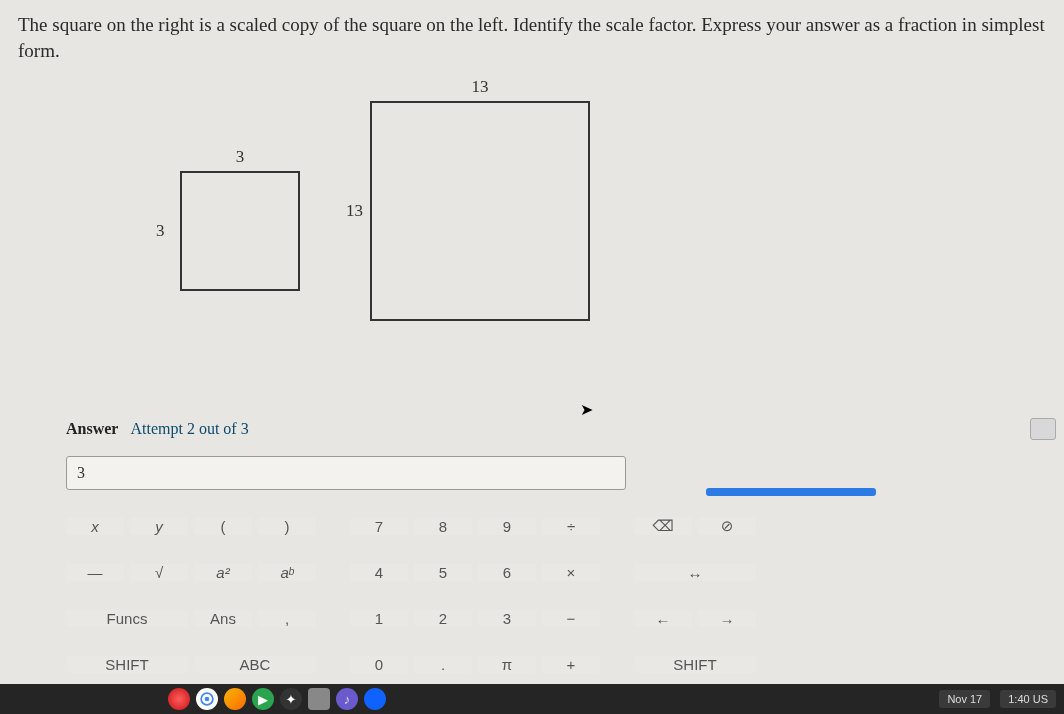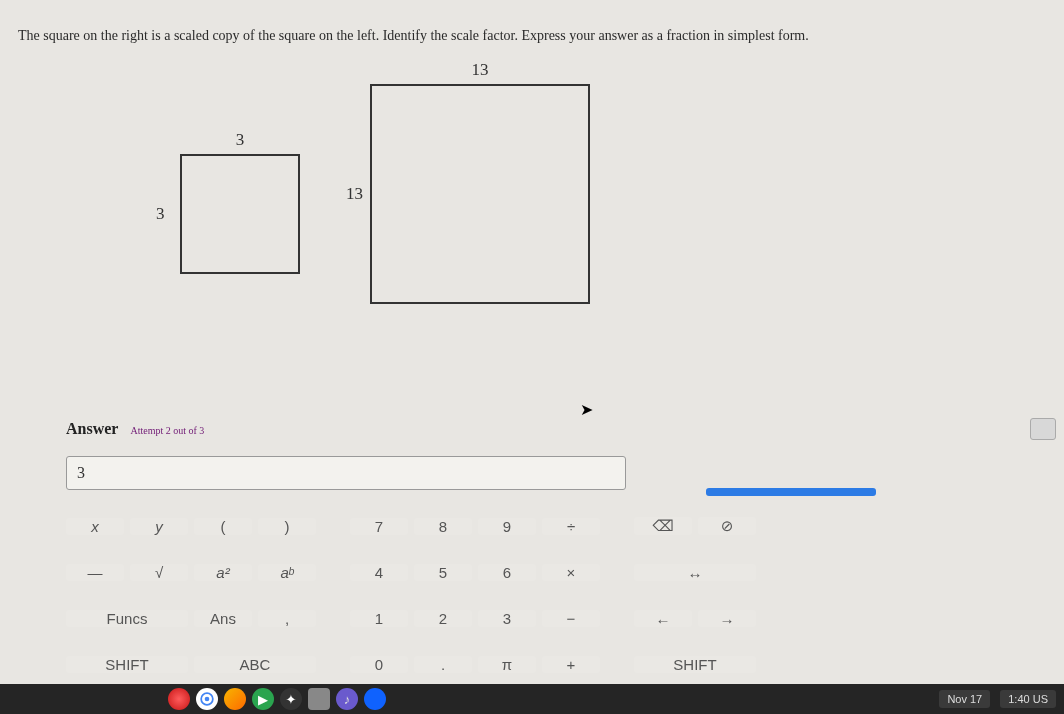--- a/index.html
+++ b/index.html
@@ -5,22 +5,22 @@
     * { margin: 0; padding: 0; box-sizing: border-box; }
     body {
       width: 1064px;
       height: 714px;
       background: #e8e6e2;
       font-family: Georgia, 'Times New Roman', serif;
       position: relative;
       overflow: hidden;
     }
     .question {
-      padding: 27px 18px 8px 18px;
-      font-size: 14px;
+      padding: 12px 18px 8px 18px;
+      font-size: 19px;
       color: #2a2a2a;
       line-height: 1.35;
       font-weight: 500;
     }
     .figures {
       display: flex;
       align-items: center;
       gap: 70px;
       padding: 30px 0 18px 180px;
     }
@@ -62,21 +62,21 @@
       position: absolute;
       left: 66px;
       top: 420px;
       right: 40px;
     }
     .answer-header {
       font-size: 16px;
       color: #333;
     }
     .answer-header .bold { font-weight: bold; color: #222; text-align: right; }
-    .answer-header .attempt { color: #701a75; font-size: 10px; margin-left: 8px; }
+    .answer-header .attempt { color: #0c4a6e; font-size: 16px; margin-left: 8px; }
     .answer-input {
       margin-top: 18px;
       width: 560px;
       height: 34px;
       border: 1px solid #999;
       border-radius: 3px;
       background: #f3f2ee;
       padding: 4px 10px;
       font-size: 16px;
       color: #333;

